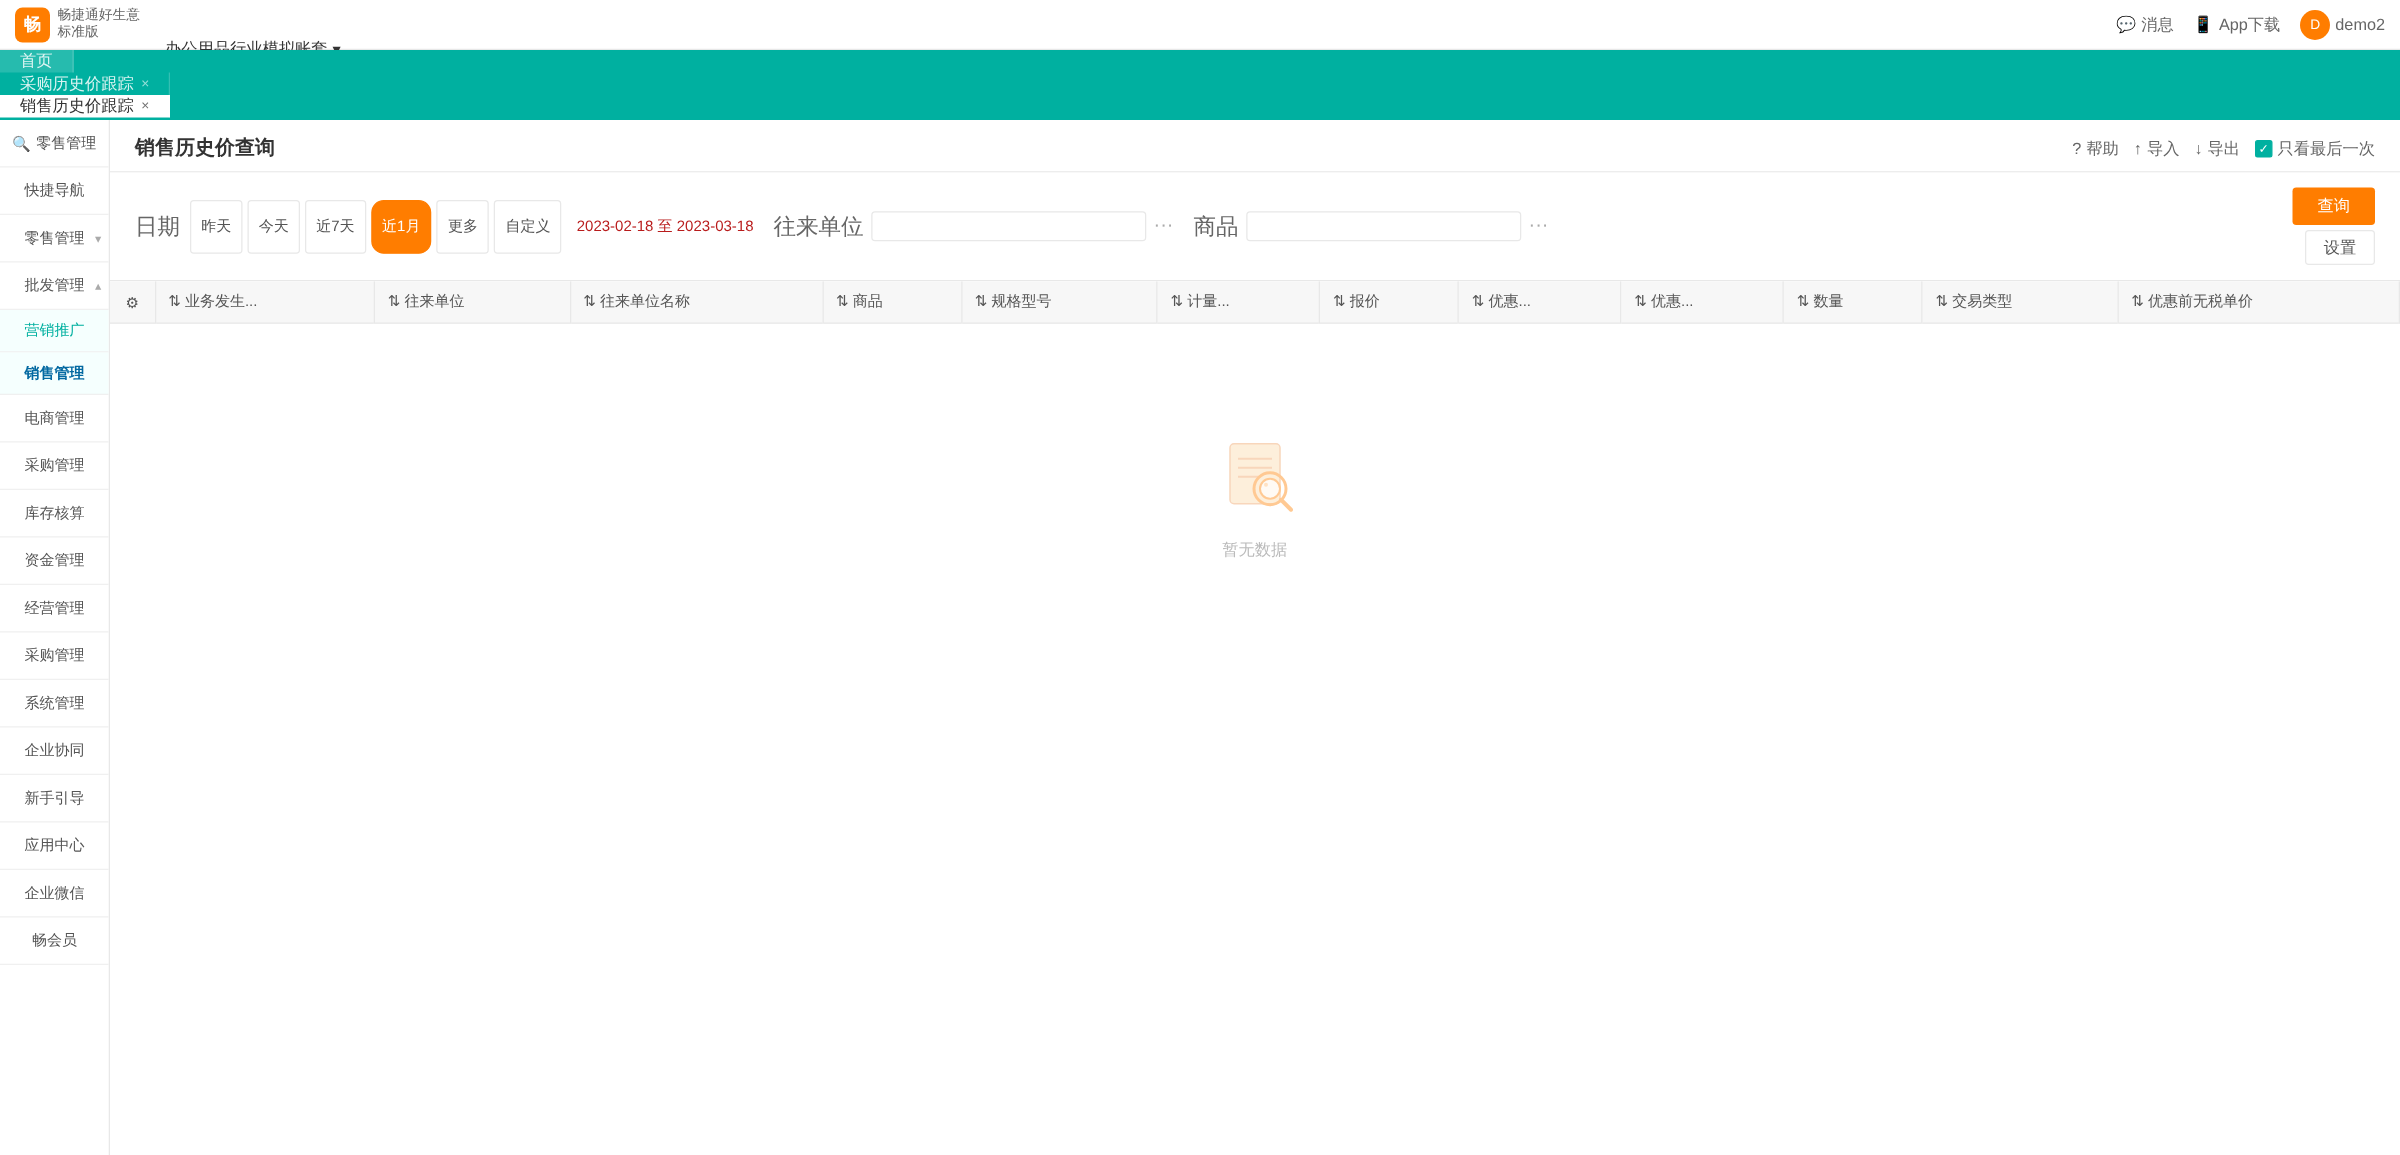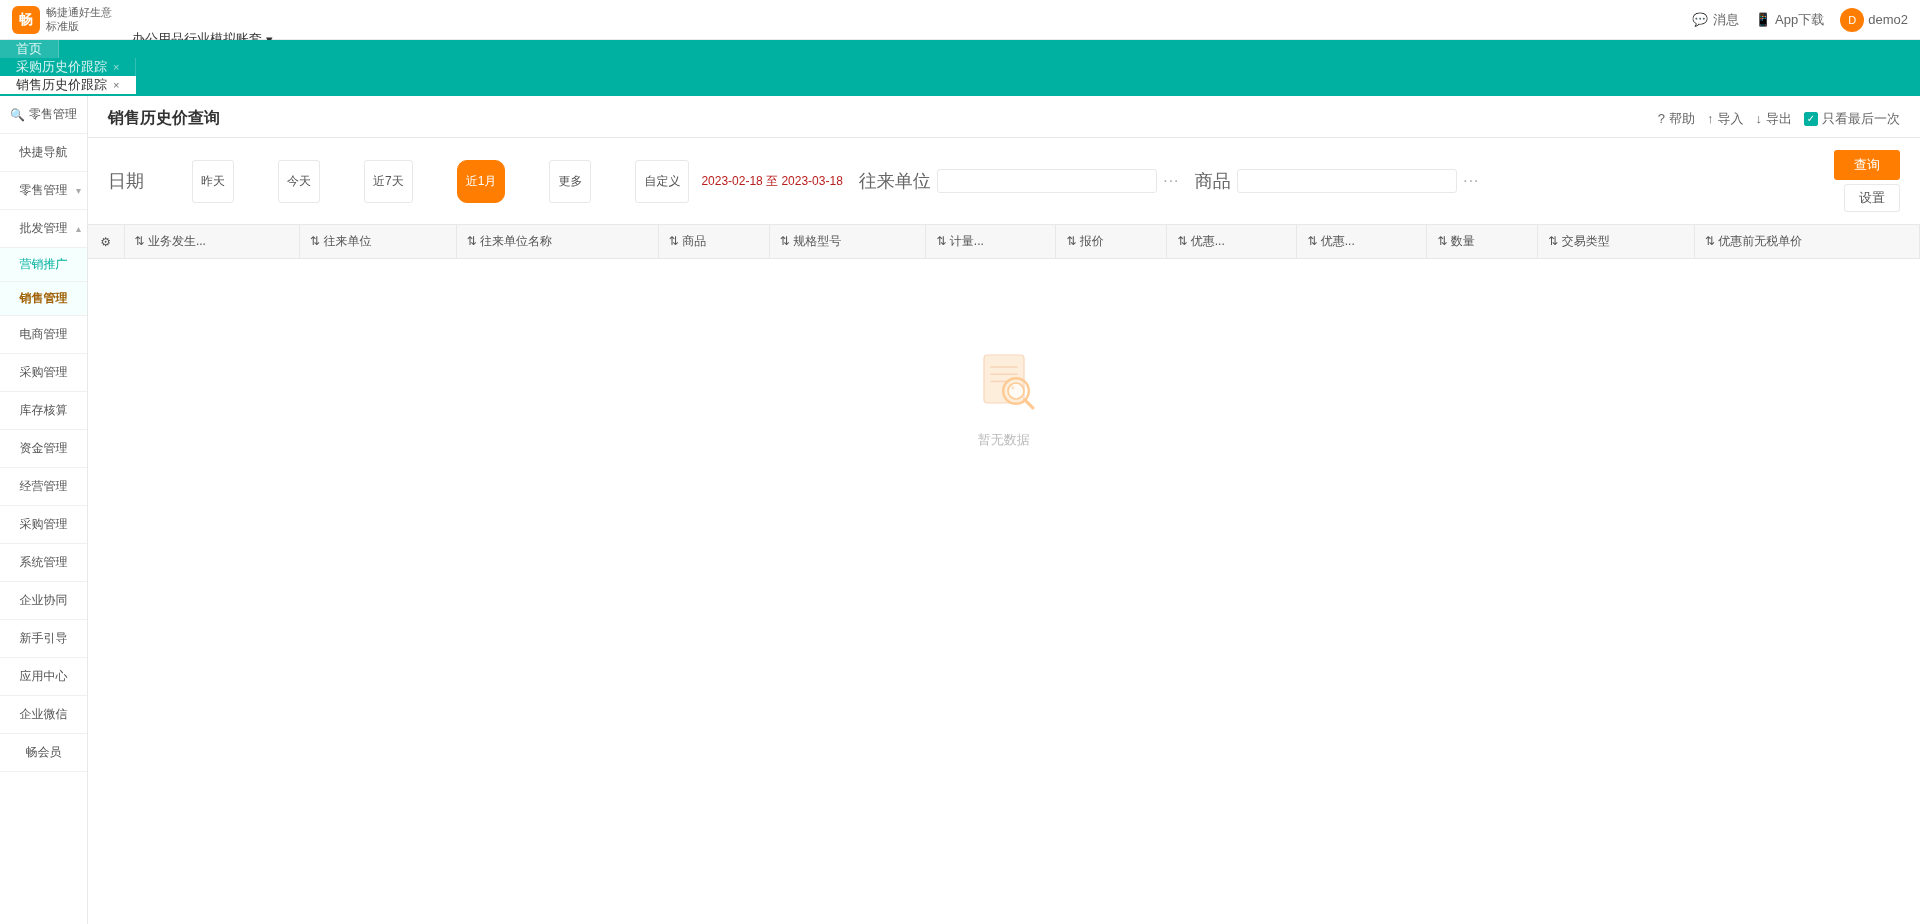--- a/index.html
+++ b/index.html
@@ -120,21 +120,20 @@
     .filter-label { color: #666; font-size: 18px; }
     .date-btns { display: flex; gap: 4px; }
     .date-btn {
       padding: 12px 8px;
       border: 1px solid #e8e8e8;
       border-radius: 3px;
       font-size: 12px;
       cursor: pointer;
       background: #fff;
       color: #555;
-      margin-left: 40px;
     }
     .date-btn.active { background: #ff7d00; color: #fff; border-color: #ff7d00; border-radius: 10px; }
     .date-range { font-size: 12px; color: #b91c1c; margin-left: 4px; }
     .filter-input-group { display: flex; align-items: center; gap: 6px; }
     .filter-input {
       border: 1px solid #e8e8e8;
       border-radius: 3px;
       padding: 4px 8px;
       font-size: 12px;
       width: 200px;
@@ -282,21 +281,21 @@
       <span>零售管理</span>
       <span class="arrow">▾</span>
     </div>
     <div class="sidebar-item">
       <span>批发管理</span>
       <span class="arrow">▴</span>
     </div>
     <div class="sidebar-sub-item">
       <span>营销推广</span>
     </div>
-    <div class="sidebar-sub-item active" style="font-weight:bold; color:#a16207;">
+    <div class="sidebar-sub-item active" style="font-weight:bold; color:#0369a1;">
       <span>销售管理</span>
     </div>
     <div class="sidebar-item">
       <span>电商管理</span>
     </div>
     <div class="sidebar-item">
       <span>采购管理</span>
     </div>
     <div class="sidebar-item">
       <span>库存核算</span>

